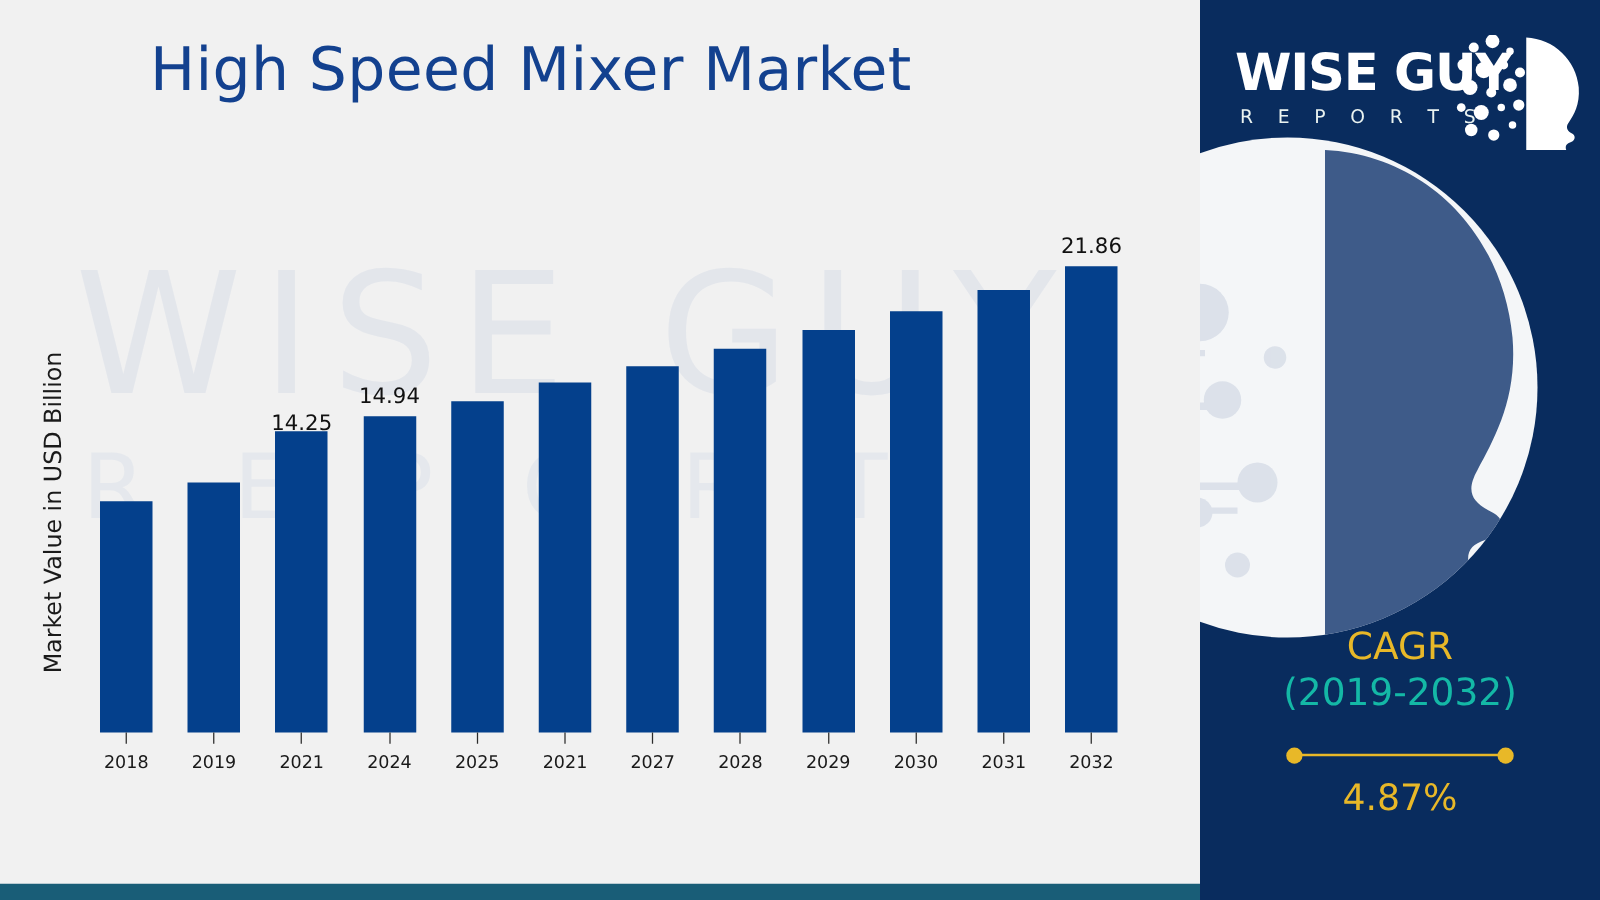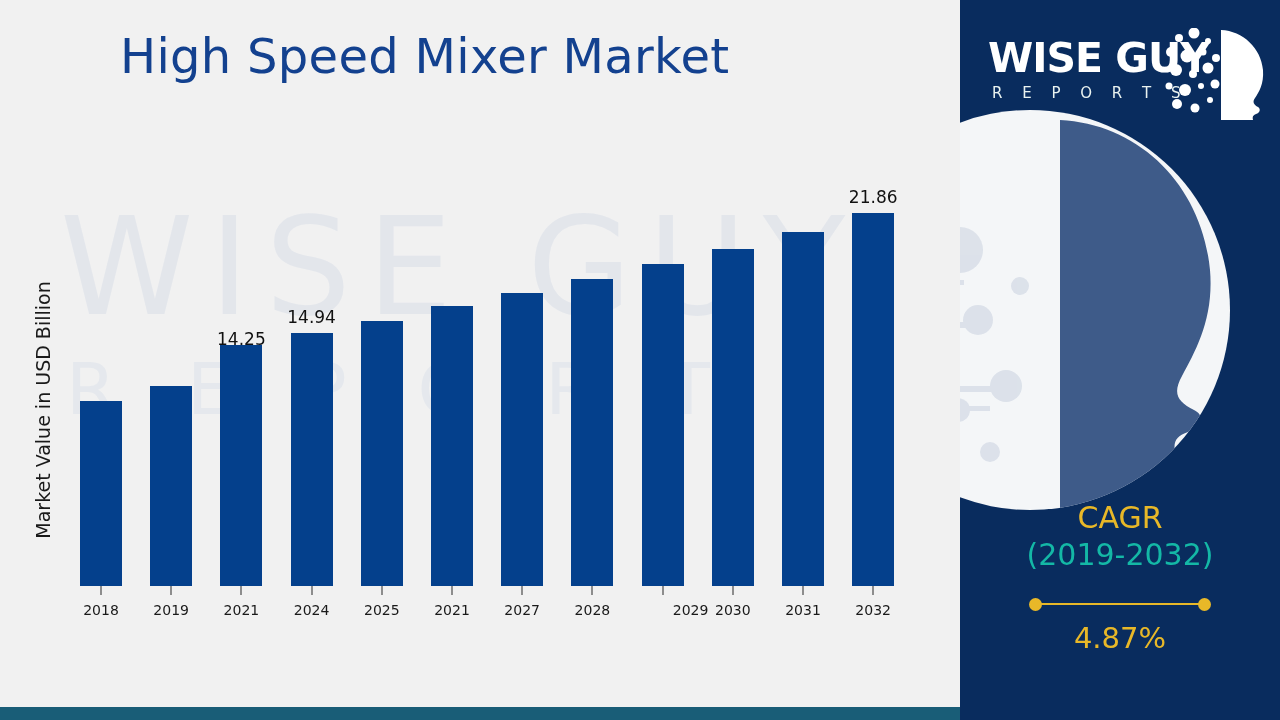--- a/index.html
+++ b/index.html
@@ -117,21 +117,21 @@
           <div class="tick-label" style="bottom: -32px;">2027</div>
         </div>
         <div class="bar-group" style="left: 493.4px; height: 436px;">
           <div class="bar" style="height: 307.17px; background: rgb(4, 64, 140);"></div>
           <div class="tick" style="bottom: -9px;"></div>
           <div class="tick-label" style="bottom: -32px;">2028</div>
         </div>
         <div class="bar-group" style="left: 563.6px; height: 436px;">
           <div class="bar" style="height: 322.134px; background: rgb(4, 64, 140);"></div>
           <div class="tick" style="bottom: -9px;"></div>
-          <div class="tick-label" style="bottom: -32px; margin-left: 28px;">2029</div>
+          <div class="tick-label" style="bottom: -32px;">2029</div>
         </div>
         <div class="bar-group" style="left: 633.8px; height: 436px;">
           <div class="bar" style="height: 337.098px; background: rgb(4, 64, 140);"></div>
           <div class="tick" style="bottom: -9px;"></div>
           <div class="tick-label" style="bottom: -32px;">2030</div>
         </div>
         <div class="bar-group" style="left: 704px; height: 436px;">
           <div class="bar" style="height: 354.15px; background: rgb(4, 64, 140);"></div>
           <div class="tick" style="bottom: -9px;"></div>
           <div class="tick-label" style="bottom: -32px;">2031</div>

